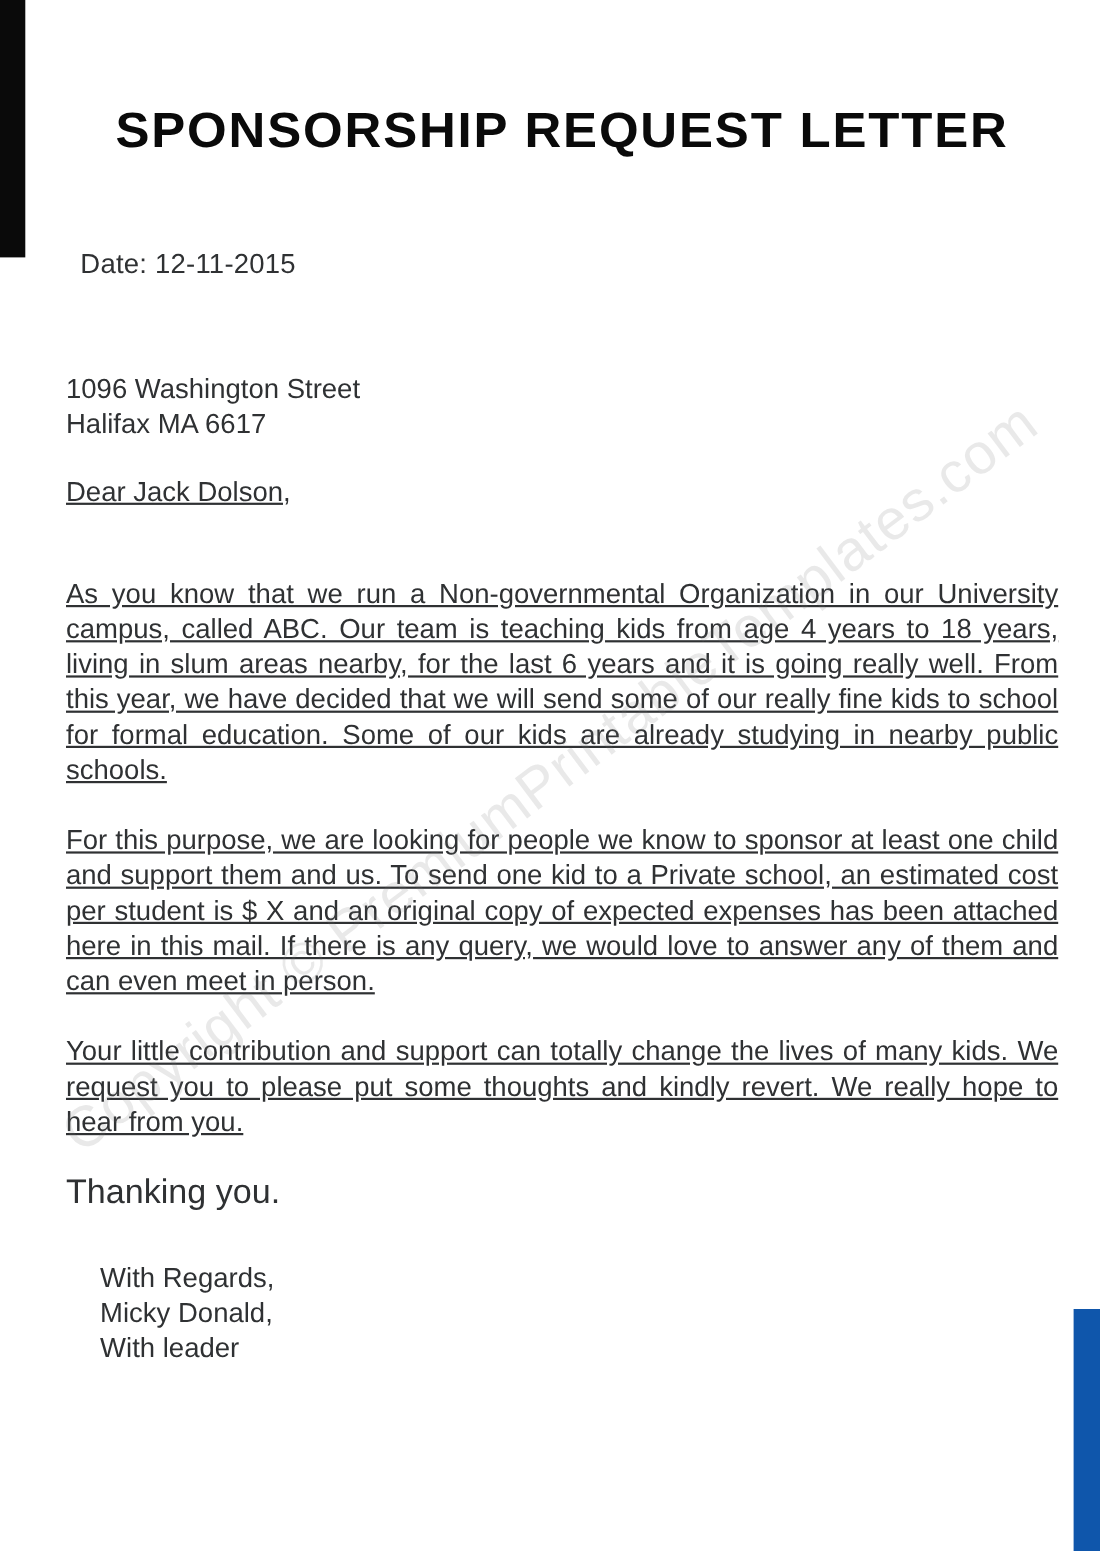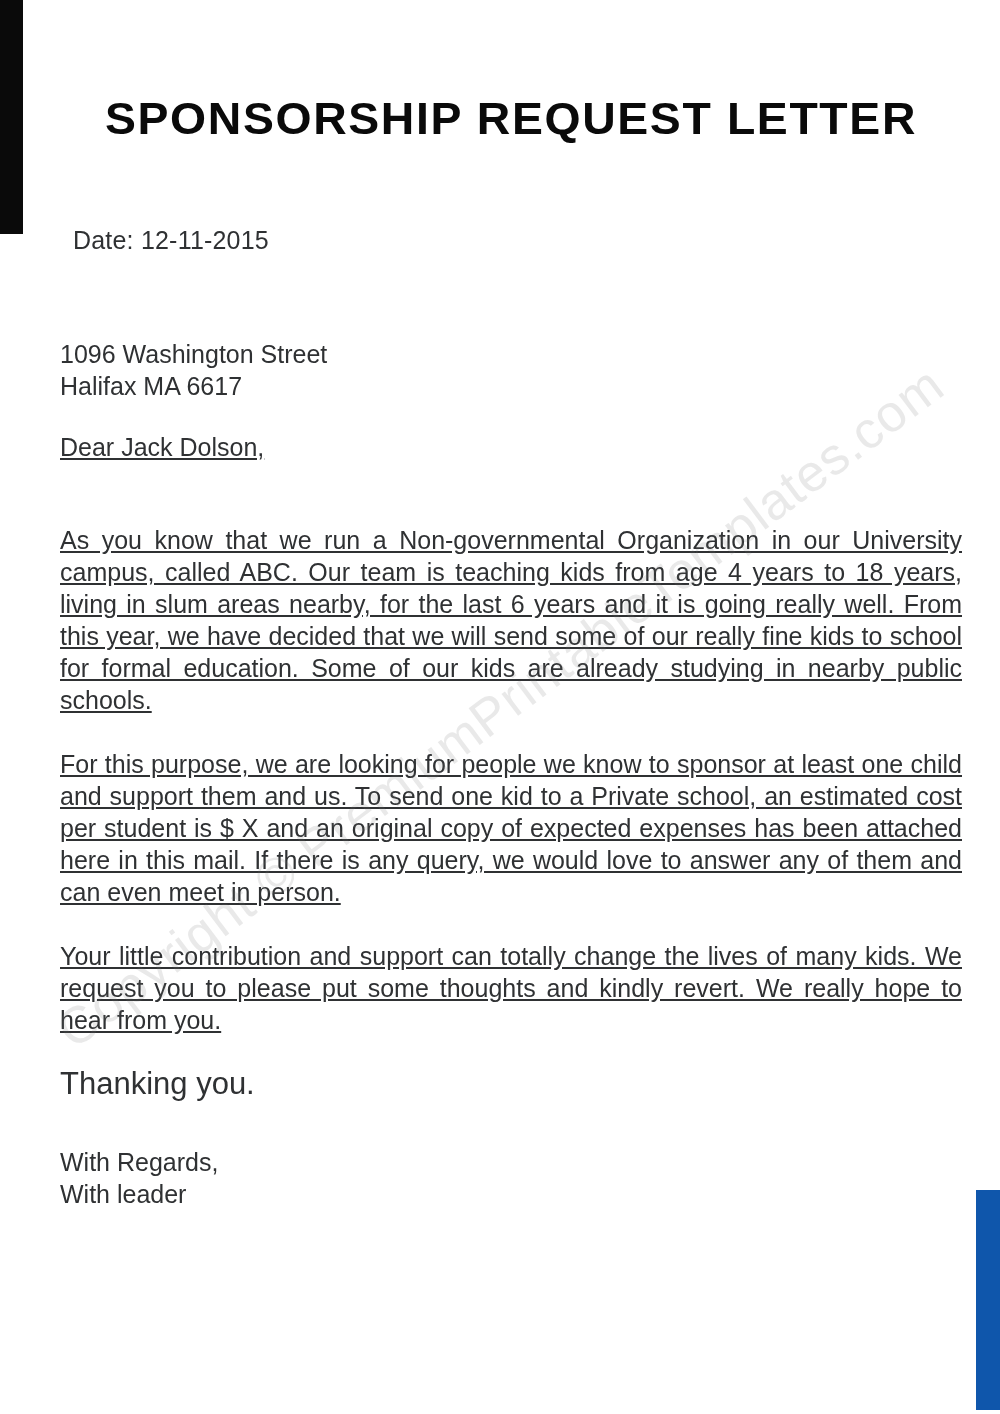--- a/index.html
+++ b/index.html
@@ -124,21 +124,21 @@
   }
 
   .signoff {
     margin: 0;
     padding-top: 44px;
     font-size: 25px;
     line-height: 1.29;
     color: #2f3133;
   }
 
-  .signoff-line { display: block; }
+  .signoff-line { display: block; margin-left: 31px; }
 </style>
 </head>
 <body>
 
 <div class="page">
 
   <div class="black-bar"></div>
   <div class="blue-bar"></div>
 
   <div class="watermark">Copyright © PremiumPrintableTemplates.com</div>
@@ -159,17 +159,18 @@
     <div class="body-wrap">
       <p class="body-para">As you know that we run a Non-governmental Organization in our University campus, called ABC. Our team is teaching kids from age 4 years to 18 years, living in slum areas nearby, for the last 6 years and it is going really well. From this year, we have decided that we will send some of our really fine kids to school for formal education. Some of our kids are already studying in nearby public schools.</p>
       <p class="body-para">For this purpose, we are looking for people we know to sponsor at least one child and support them and us. To send one kid to a Private school, an estimated cost per student is $ X and an original copy of expected expenses has been attached here in this mail. If there is any query, we would love to answer any of them and can even meet in person.</p>
       <p class="body-para">Your little contribution and support can totally change the lives of many kids. We request you to please put some thoughts and kindly revert. We really hope to hear from you.</p>
     </div>
 
     <p class="thanks">Thanking you.</p>
 
     <div class="signoff">
       <span class="signoff-line">With Regards,</span>
+      <span class="signoff-line">Micky Donald,</span>
       <span class="signoff-line">With leader</span>
     </div>
 
   </div>
 </div>
 
 </body></html>

